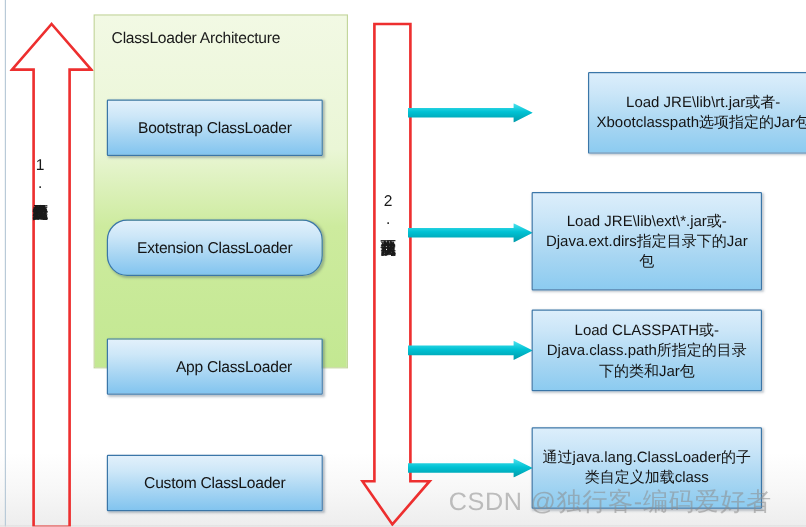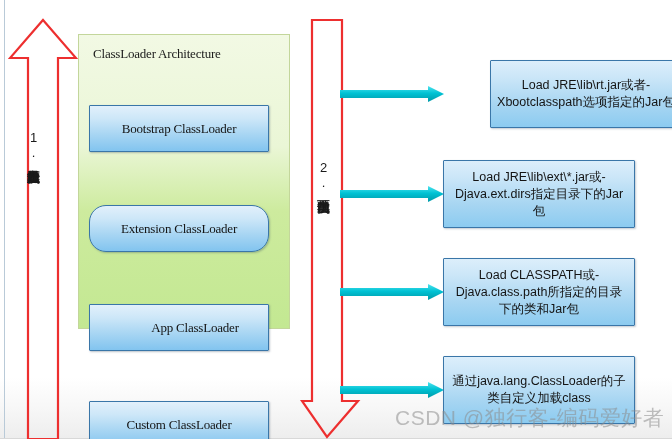--- a/index.html
+++ b/index.html
@@ -35,27 +35,26 @@
     bottom: 0px;
     width: 672px;
     height: 1px;
     background: #d8d8d8;
   }
 
   
   .green-panel {
     position: absolute;
     left: 78px;
-    top: 34px;
+    top: 12px;
     width: 212px;
     height: 295px;
     background: linear-gradient(to bottom, #f2f9e4 0%, #eaf6d6 38%, #cdeb9e 60%, #c3e892 100%);
     border: 1px solid #c3d69b;
     box-sizing: border-box;
-    font-family: Liberation Serif, serif;
   }
   .green-title {
     position: absolute;
     left: 14px;
     top: 11px;
     font-size: 13px;
     color: #1a1a1a;
     letter-spacing: -0.2px;
     white-space: nowrap;
   }
@@ -152,28 +151,28 @@
     display: flex;
     align-items: center;
     justify-content: center;
     text-align: center;
     font-size: 12.5px;
     line-height: 17px;
     color: #141414;
     padding: 2px 6px;
   }
   .desc-1 { top: 60px; height: 68px; margin-left: 47px; }
-  .desc-2 { top: 160px; height: 68px; }
+  .desc-2 { top: 160px; height: 82px; }
   .desc-3 { top: 258px; height: 68px; }
   .desc-4 { top: 356px; height: 68px; }
 
   
   .watermark {
     position: absolute;
-    left: 395px;
+    left: 374px;
     top: 404px;
     font-size: 21px;
     color: rgba(140,140,140,0.55);
     letter-spacing: 0.5px;
     white-space: nowrap;
     pointer-events: none;
     text-align: right;
   }
 </style>
 </head>

